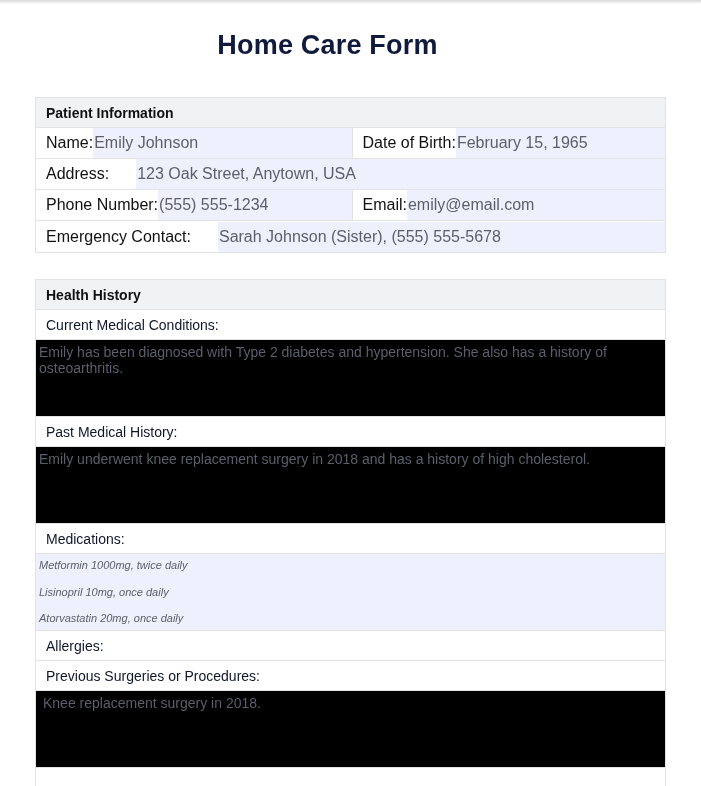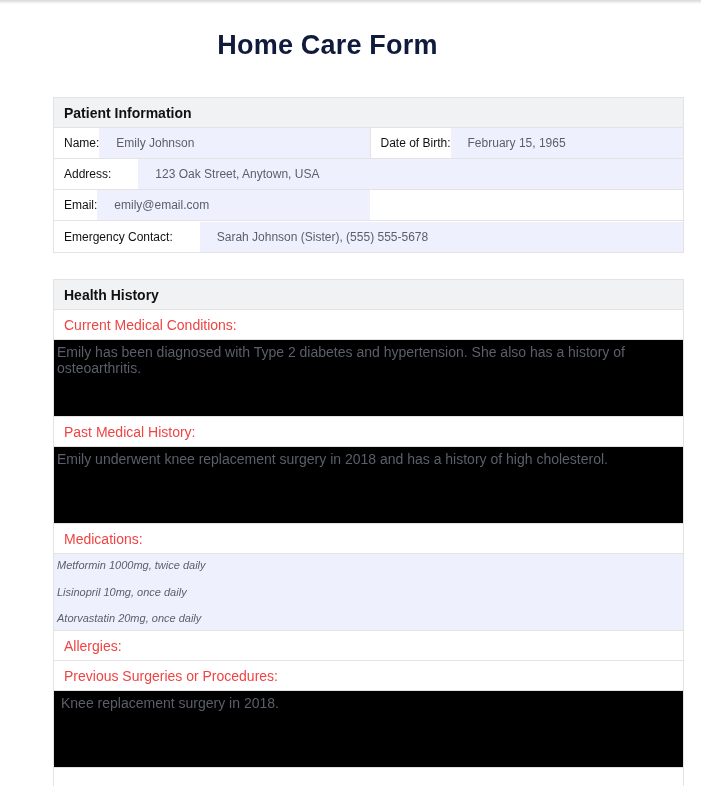--- a/index.html
+++ b/index.html
@@ -3,38 +3,38 @@
   <meta charset="utf-8">
   <style>
     * { box-sizing: border-box; margin: 0; padding: 0; }
     html, body { width: 701px; height: 786px; overflow: hidden; background: #ffffff; }
     body { font-family: "Liberation Sans", sans-serif; color: #111; position: relative; }
     .topbar { position: absolute; left: 0; top: 0; width: 701px; height: 4px;
       background: linear-gradient(#d8d8d8, #ffffff); }
     .title { position: absolute; top: 30px; left: 0; width: 655px; text-align: center;
       font-size: 27px; font-weight: bold; color: #0f1a3d; letter-spacing: 0.2px; }
 
-    .section { position: absolute; left: 35px; width: 631px; border: 1px solid #e3e3e3; margin-left: 18px; }
+    .section { position: absolute; left: 35px; width: 631px; border: 1px solid #e3e3e3; }
     .sec-head { background: #f1f2f4; height: 30px; line-height: 30px; padding-left: 10px;
       font-size: 14px; font-weight: bold; color: #111; border-bottom: 1px solid #e3e3e3; }
 
     
     #patient { top: 97px; }
     .prow { display: flex; height: 31px; border-bottom: 1px solid #e3e3e3; }
     .prow:last-child { border-bottom: none; align-items: center; }
-    .pcell { display: flex; align-items: stretch; font-size: 12px; }
+    .pcell { display: flex; align-items: stretch; font-size: 16px; }
     .pcell.half { width: 316px; }
     .pcell.half + .pcell.half { border-left: 1px solid #e3e3e3; width: 314px; justify-content: flex-end; }
     .pcell.full { width: 100%; gap: 27px; }
     .plabel { padding-left: 10px; line-height: 30px; color: #111; background: #fff; white-space: nowrap; }
-    .pvalue { flex: 1; line-height: 30px; color: #5a5f6b; background: #eef1fd; white-space: nowrap; padding-left: 17px; }
+    .pvalue { flex: 1; line-height: 30px; color: #5a5f6b; background: #eef1fd; white-space: nowrap; padding-left: 1px; }
 
     
     #health { top: 279px; height: 520px; border-bottom: none; }
-    .hlabel { height: 30px; line-height: 30px; padding-left: 10px; font-size: 14px; color: #ef4444;
+    .hlabel { height: 30px; line-height: 30px; padding-left: 10px; font-size: 14px; color: #0f172a;
       background: #fff; border-bottom: 1px solid #e3e3e3; }
     .hvalue { background: #000000; border-bottom: 1px solid #e3e3e3; padding: 4px 3px;
       font-size: 14px; color: #5a5f6b; line-height: 16px; }
     .hvalue.tall { height: 77px; }
     .medlist { background: #eef1fd; border-bottom: 1px solid #e3e3e3; height: 77px; padding: 3px 3px 0 3px; }
     .med { font-size: 11px; color: #5a5f6b; height: 26.5px; line-height: 16px; font-style: italic; }
   </style>
 </head>
 <body>
 
@@ -58,20 +58,24 @@
 
   <div class="prow">
     <div class="pcell full">
       <span class="plabel">Address:</span>
       <span class="pvalue">123 Oak Street, Anytown, USA</span>
     </div>
   </div>
 
   <div class="prow">
     <div class="pcell half">
+      <span class="plabel">Phone Number:</span>
+      <span class="pvalue">(555) 555-1234</span>
+    </div>
+    <div class="pcell half">
       <span class="plabel">Email:</span>
       <span class="pvalue">emily@email.com</span>
     </div>
   </div>
 
   <div class="prow">
     <div class="pcell full">
       <span class="plabel">Emergency Contact:</span>
       <span class="pvalue">Sarah Johnson (Sister), (555) 555-5678</span>
     </div>

